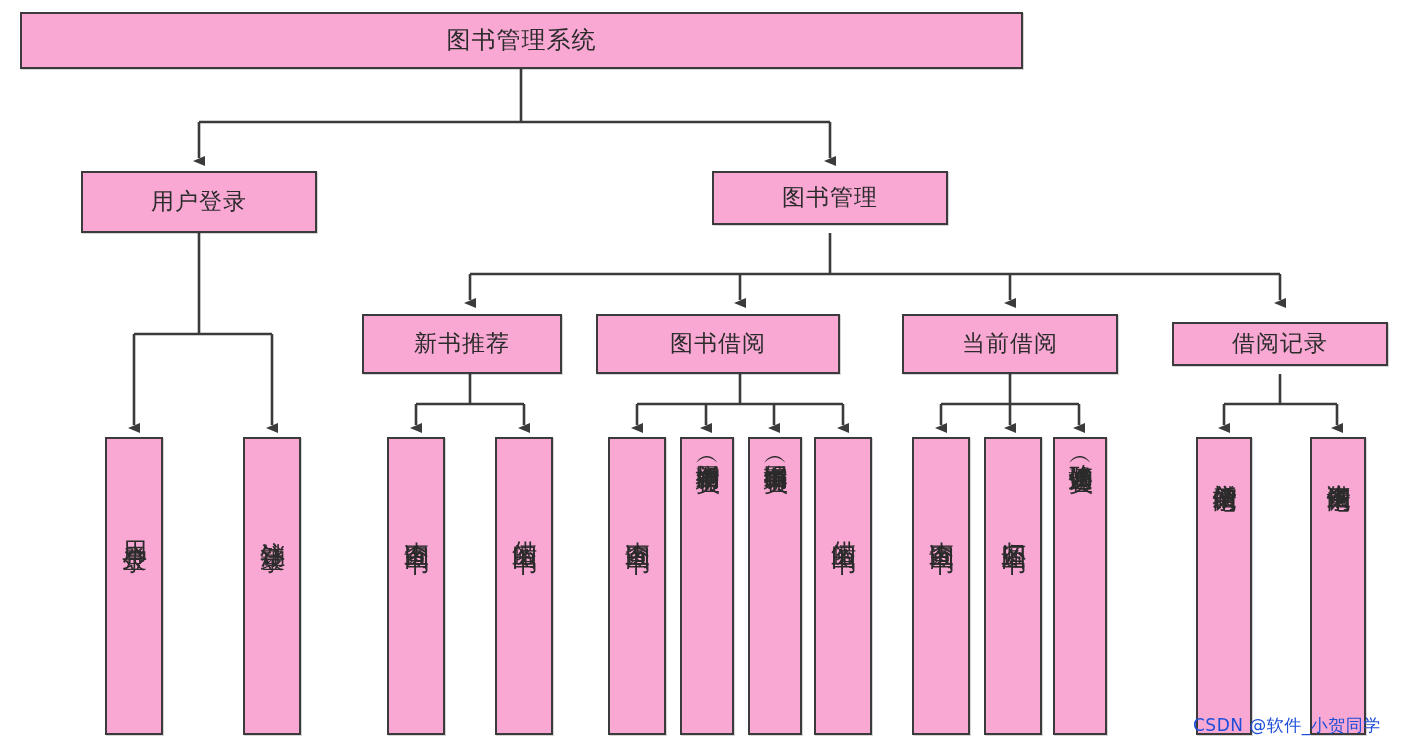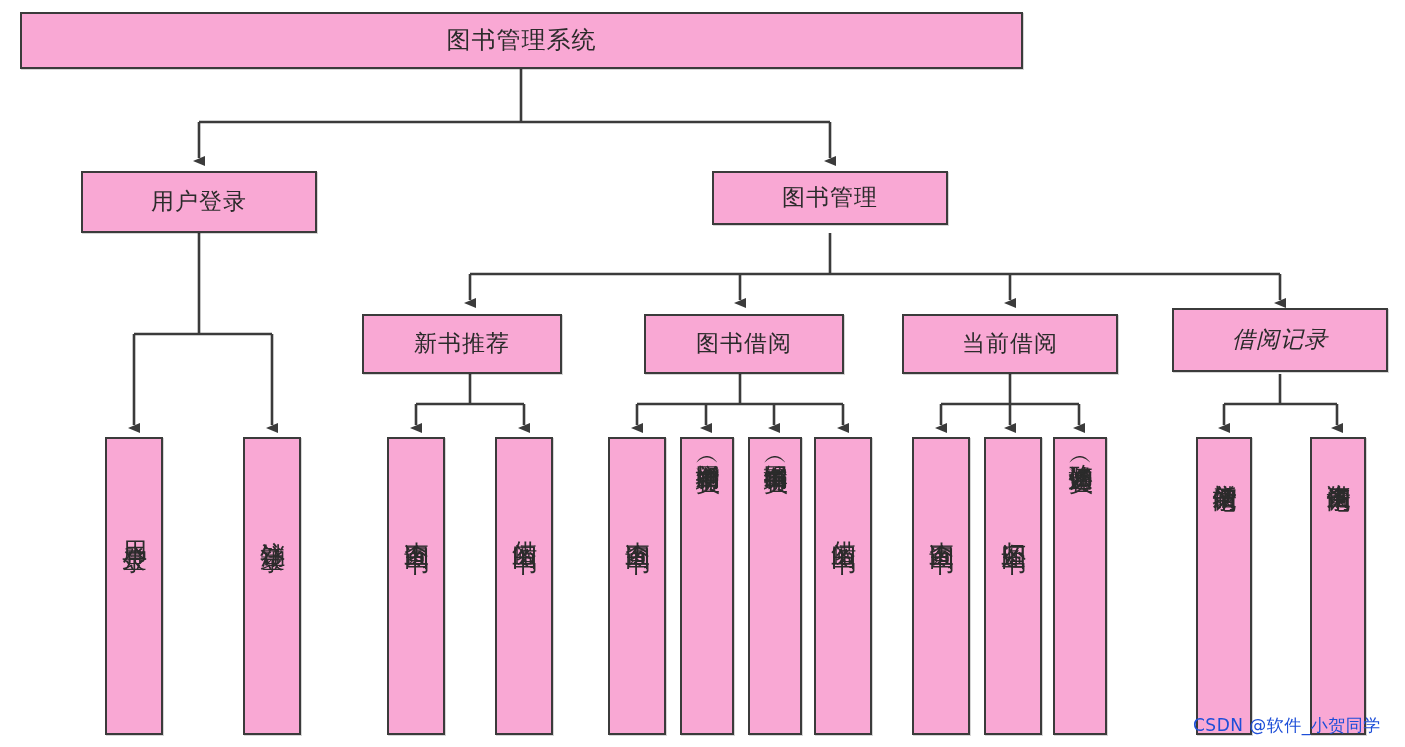--- a/index.html
+++ b/index.html
@@ -140,27 +140,27 @@
   <div class="node h" style="left:81px; top:171px; width:236px; height:62px;">
     <span class="label">用户登录</span>
   </div>
   <div class="node h" style="left:712px; top:171px; width:236px; height:54px;">
     <span class="label">图书管理</span>
   </div>
 
   <div class="node h" style="left:362px; top:314px; width:200px; height:60px;">
     <span class="label">新书推荐</span>
   </div>
-  <div class="node h" style="left:644px; top:314px; width:200px; height:60px;">
+  <div class="node h" style="left:596px; top:314px; width:244px; height:60px;">
     <span class="label">图书借阅</span>
   </div>
   <div class="node h" style="left:902px; top:314px; width:216px; height:60px;">
     <span class="label">当前借阅</span>
   </div>
-  <div class="node h" style="left:1172px; top:308px; width:216px; height:64px;font-style:italic;">
+  <div class="node h" style="left:1172px; top:322px; width:216px; height:44px;">
     <span class="label">借阅记录</span>
   </div>
 
   <div class="node v" style="left:105px; top:437px; width:58px; height:298px; padding-top:82px;">
     <span class="label">用户登录</span>
   </div>
   <div class="node v" style="left:243px; top:437px; width:58px; height:298px; padding-top:82px;">
     <span class="label">注销登录</span>
   </div>
 

